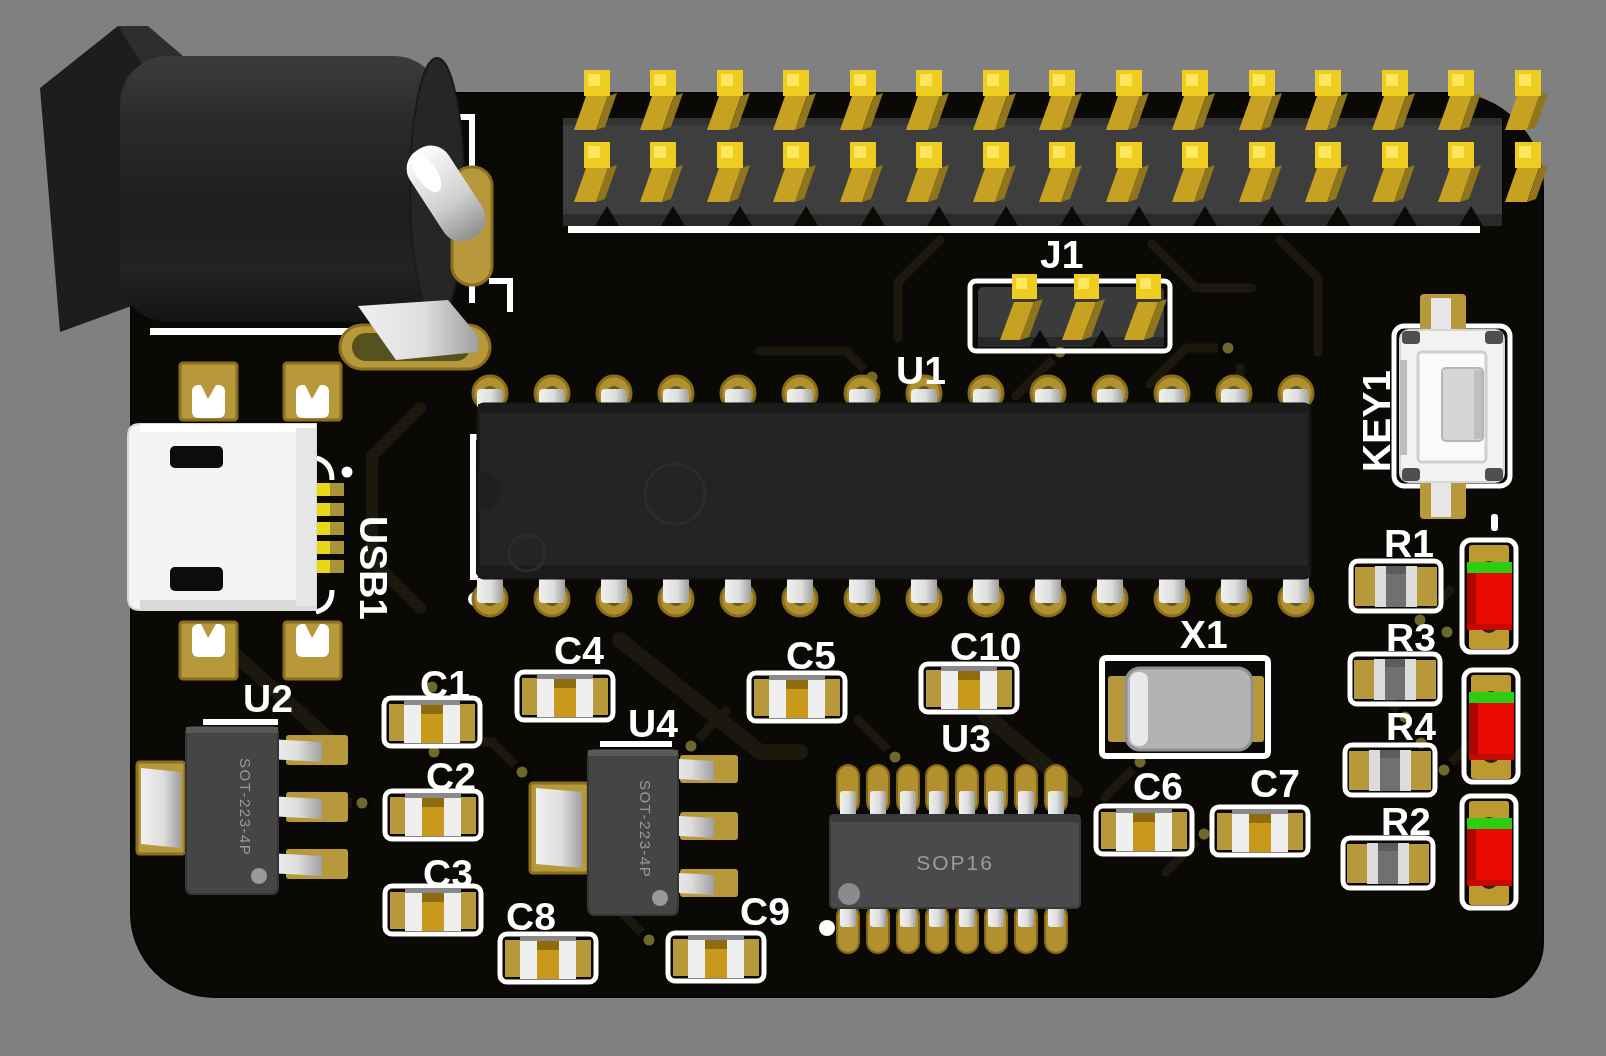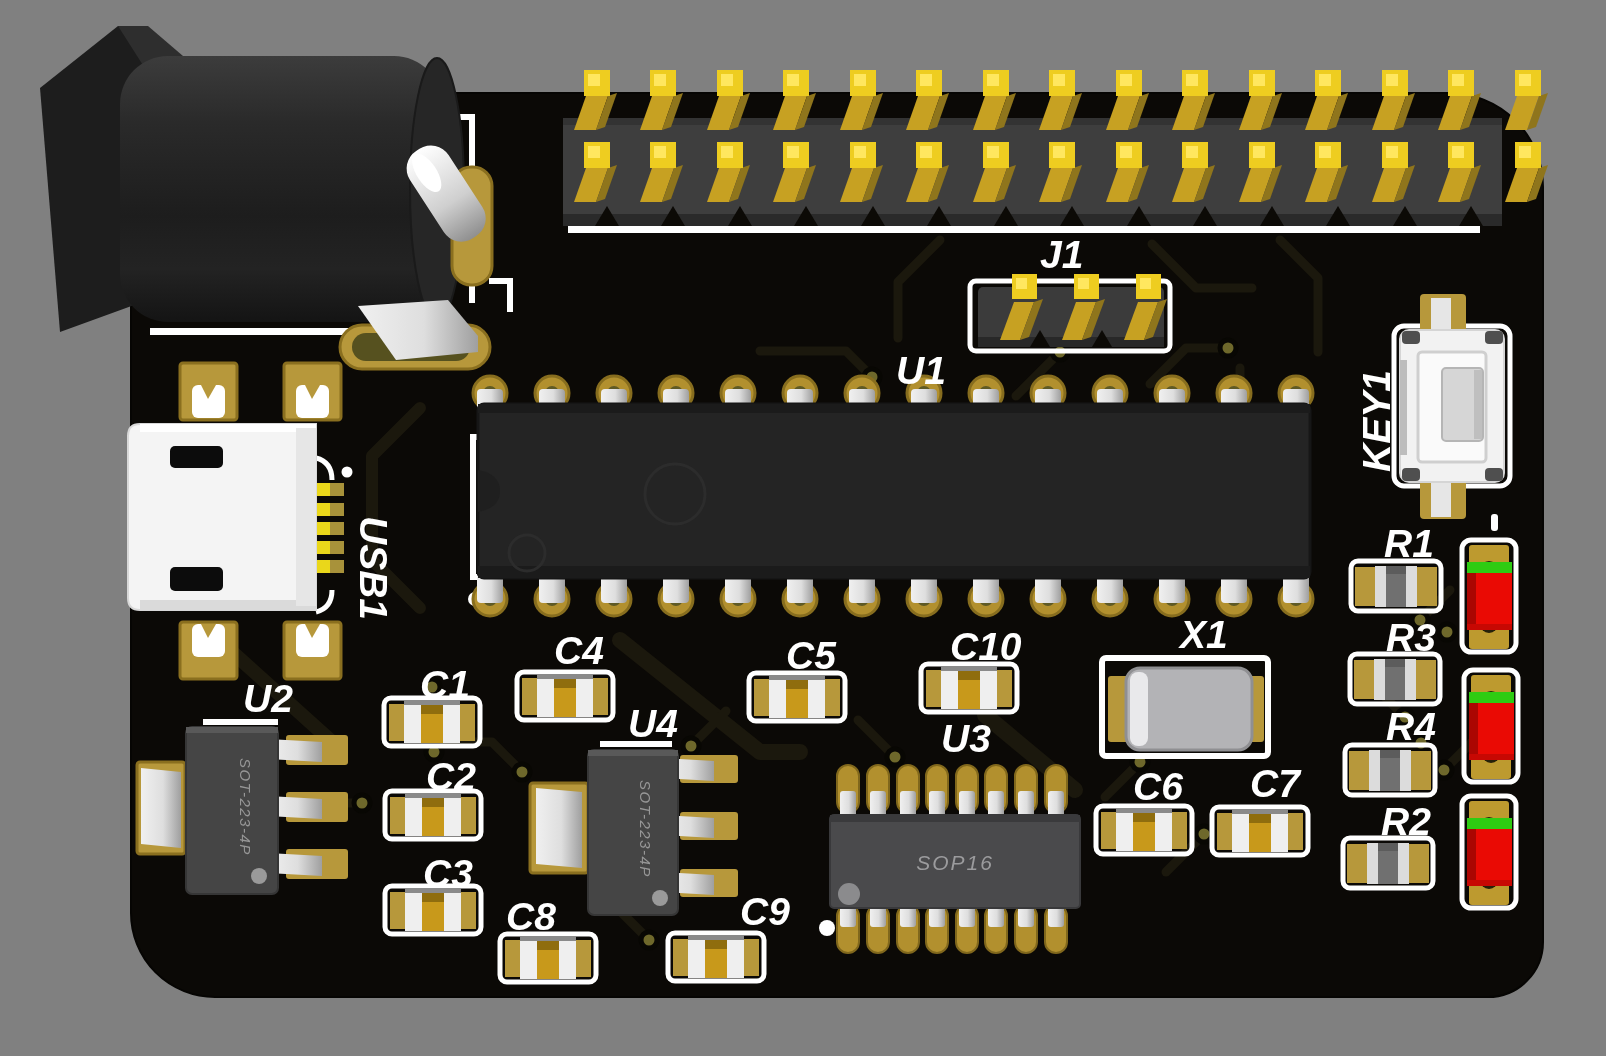--- a/index.html
+++ b/index.html
@@ -1,16 +1,16 @@
 <!DOCTYPE html>
 <html><head>
 <meta charset="utf-8">
 <style>
   html,body{margin:0;padding:0;background:#808080;}
-  .stage{width:1606px;height:1056px;position:relative;overflow:hidden;font-style:italic;}
+  .stage{width:1606px;height:1056px;position:relative;overflow:hidden;}
   svg{display:block;}
   .lbl{font-family:"Liberation Sans",sans-serif;font-size:39px;font-weight:600;fill:#ffffff;}
   .pkg{font-family:"Liberation Sans",sans-serif;font-size:15px;font-weight:400;fill:#979797;letter-spacing:1.5px;}
   .sop{font-family:"Liberation Sans",sans-serif;font-size:21px;font-weight:400;fill:#9b9b9d;letter-spacing:2px;}
   .sk{stroke:#ffffff;fill:none;}
   .trace{stroke:#1b180d;fill:none;stroke-linecap:round;stroke-linejoin:round;}
 </style>
 </head>
 <body>
 

